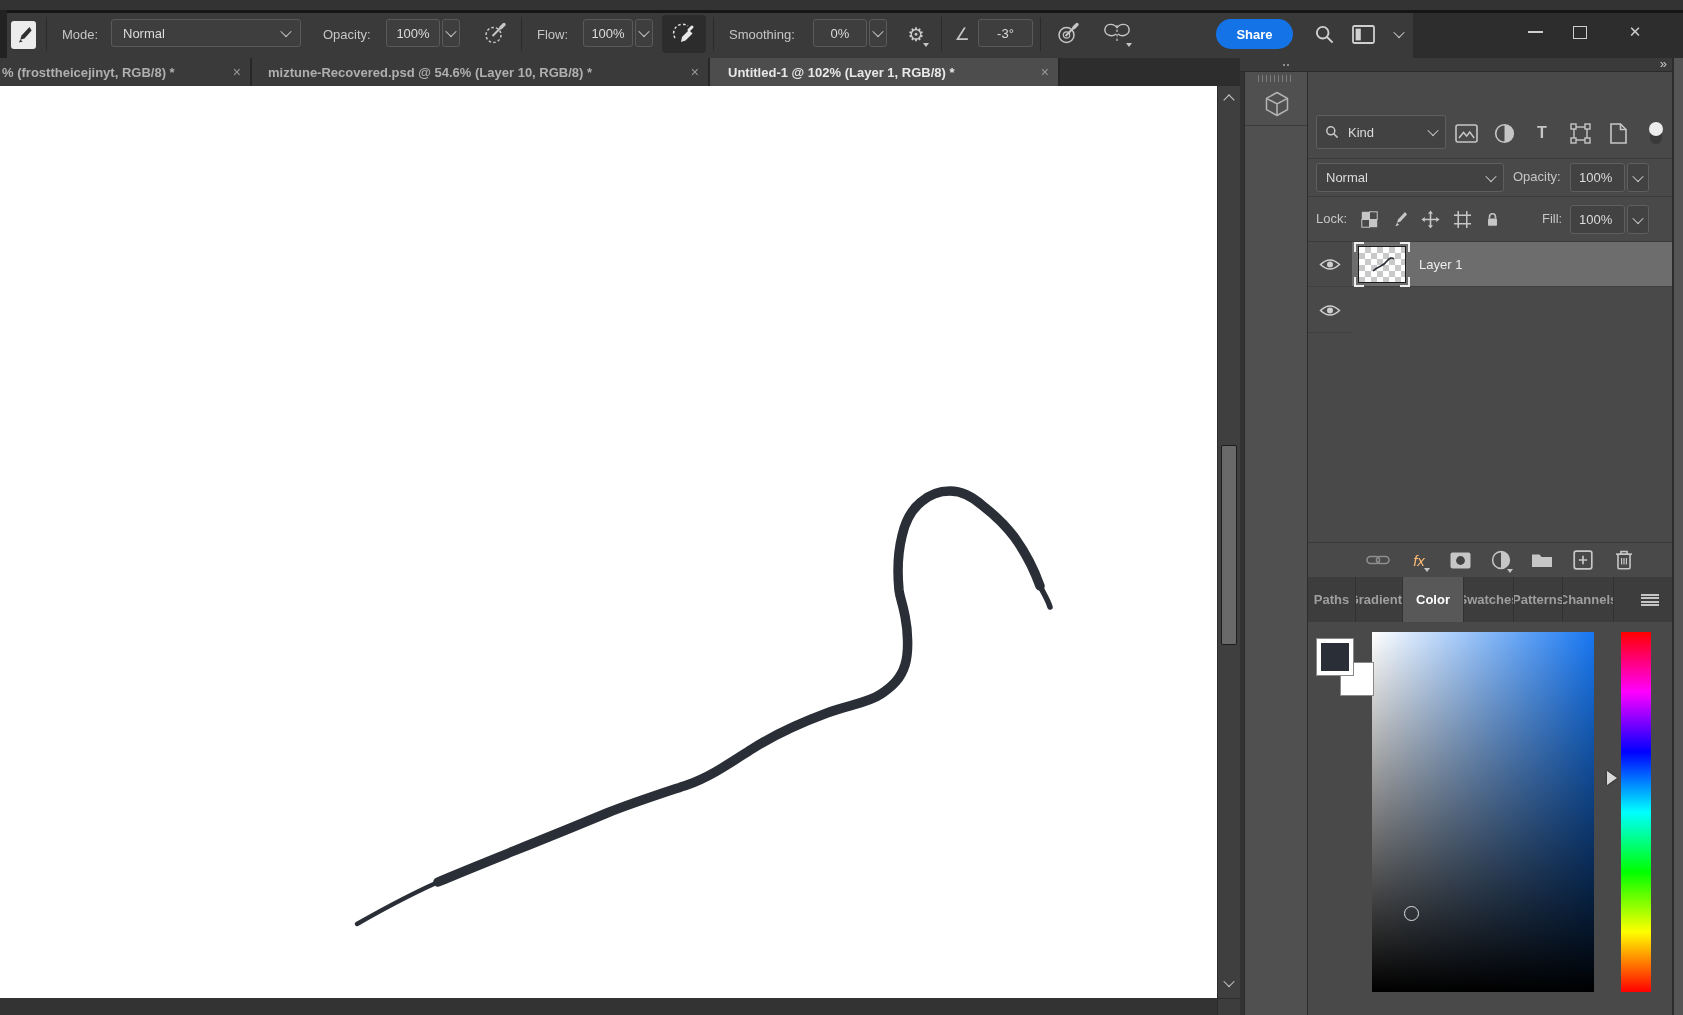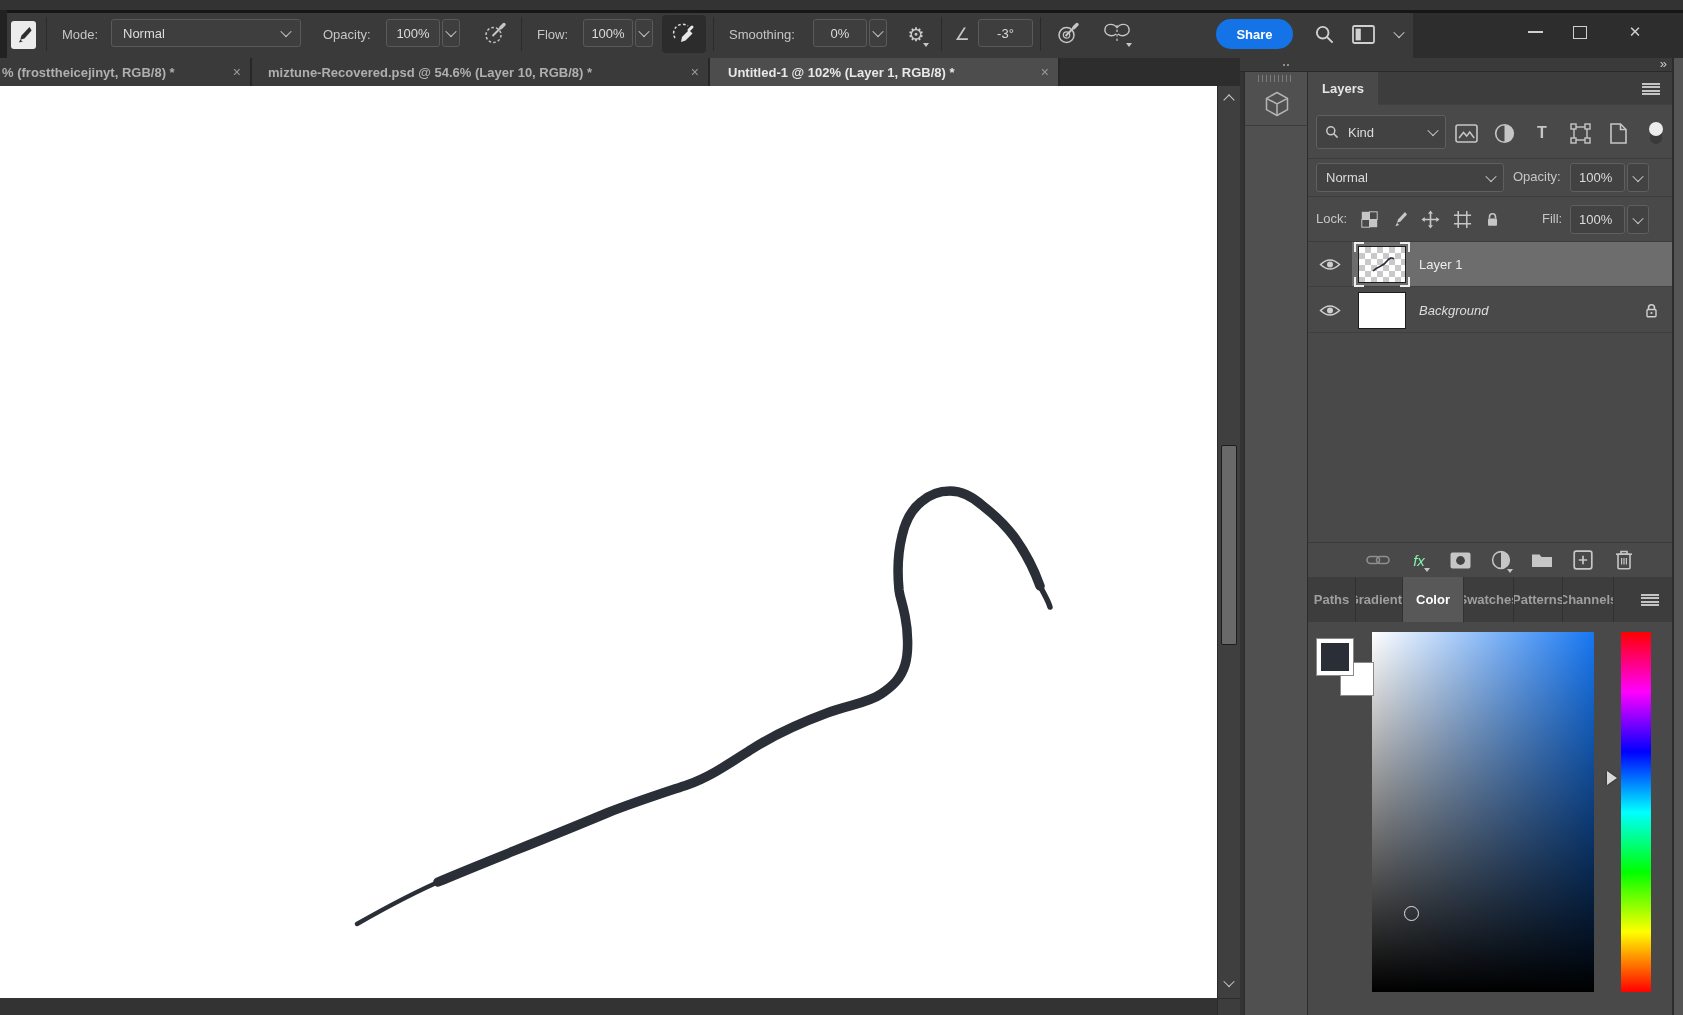--- a/index.html
+++ b/index.html
@@ -108,21 +108,21 @@
   .corner.tl{left:-4px;top:-4px;border-left:2px solid #eee;border-top:2px solid #eee;}
   .corner.tr{right:-4px;top:-4px;border-right:2px solid #eee;border-top:2px solid #eee;}
   .corner.bl{left:-4px;bottom:-4px;border-left:2px solid #eee;border-bottom:2px solid #eee;}
   .corner.br{right:-4px;bottom:-4px;border-right:2px solid #eee;border-bottom:2px solid #eee;}
   .lname{margin-left:13px;color:#ededed;font-size:13px;flex:1;}
   .lname.bgname{font-style:italic;color:#dedede;}
   .rowlock{margin-right:14px;}
 
   #lp-bottom{position:absolute;left:0;top:470px;width:364px;height:35px;border-top:1px solid #3a3a3a;box-sizing:border-box;display:flex;align-items:center;}
   #lp-bottom .bic{position:relative;display:flex;align-items:center;justify-content:center;width:24px;height:24px;color:#c6c6c6;margin-right:17px;}
-  .fxtxt{font-style:italic;font-size:15px;color:#86efac;}
+  .fxtxt{font-style:italic;font-size:15px;color:#fdba74;}
 
   
   #minitabs{position:absolute;left:1308px;top:567px;width:364px;height:45px;background:#3d3d3d;display:flex;}
   .mtab{height:45px;display:flex;align-items:center;justify-content:center;color:#9f9f9f;font-size:13px;font-weight:700;border-right:1px solid #313131;box-sizing:border-box;overflow:hidden;white-space:nowrap;padding:0 16px;}
   .mtab.active{background:#585858;color:#fff;}
   #minitabs .hamb{right:13px;top:17px;}
 
   
   #colorpanel{position:absolute;left:1308px;top:612px;width:364px;height:396px;background:#494949;}
   #fgswatch{position:absolute;left:8px;top:16px;width:38px;height:38px;background:#fff;border:1px solid #8a8a8a;box-sizing:border-box;display:flex;align-items:center;justify-content:center;z-index:2;}
@@ -320,29 +320,20 @@
       <svg width="30" height="30" viewBox="0 0 30 30">
         <path d="M15,3.5 L25.5,9.3 V20.7 L15,26.5 L4.5,20.7 V9.3 Z" fill="none" stroke="#b5b5b5" stroke-width="1.5" stroke-linejoin="round"></path>
         <path d="M4.5,9.3 L15,15 L25.5,9.3 M15,15 V26.5" fill="none" stroke="#b5b5b5" stroke-width="1.5"></path>
       </svg>
     </div>
     <div class="hdiv"></div>
   </div>
   <div id="rightedge"></div>
 
   <div id="layerspanel">
-    <div id="lp-header">
-      <div class="ptab">Layers</div>
-      <div class="hamb" style="right:12px;top:11px">
-        <span></span>
-          <span></span>
-          <span></span>
-          <span></span>
-      </div>
-    </div>
 
     <div class="lp-row" style="top:34px;height:52px">
       <div class="pcombo" style="left:8px;top:9px;width:130px;height:34px">
         <svg width="14" height="14" viewBox="0 0 14 14" style="margin-left:8px">
           <circle cx="5.8" cy="5.8" r="4" fill="none" stroke="#c9c9c9" stroke-width="1.5"></circle>
           <path d="M8.8,8.8 L12.6,12.6" stroke="#c9c9c9" stroke-width="1.5"></path>
         </svg>
         <span class="txt">Kind</span>
         <span class="chv down"></span>
       </div>
@@ -468,33 +459,20 @@
         </span>
         <span class="lname">Layer 1</span>
       </div>
     </div>
     <div class="layerrow" style="top:216px">
       <div class="eyewell">
         <svg width="22" height="15" viewBox="0 0 22 15">
           <path d="M1.5,7.5 Q11,-1.5 20.5,7.5 Q11,16.5 1.5,7.5 Z" fill="none" stroke="#cfcfcf" stroke-width="1.5"></path>
           <circle cx="11" cy="7.5" r="3" fill="#cfcfcf"></circle>
         </svg>
-      </div>
-      <div class="rowbody">
-        <span class="thumbwrap">
-          <span class="thumb" style="background:#fff"></span>
-        </span>
-        <span class="lname bgname">Background</span>
-        <span class="rowlock">
-          <svg width="13" height="15" viewBox="0 0 13 15">
-            <path d="M3.5,6.5 V4.8 a3,3 0 0 1 6,0 V6.5" fill="none" stroke="#cfcfcf" stroke-width="1.6"></path>
-            <rect x="2" y="6.5" width="9" height="7.2" rx="1" fill="none" stroke="#cfcfcf" stroke-width="1.4"></rect>
-            <circle cx="6.5" cy="10" r="1.1" fill="#cfcfcf"></circle>
-          </svg>
-        </span>
       </div>
     </div>
 
     <div id="lp-bottom">
       <span class="bic" style="margin-left:58px">
         <svg width="24" height="12" viewBox="0 0 24 12">
           <rect x="1" y="2.5" width="12.5" height="7" rx="3.5" fill="none" stroke="#8f8f8f" stroke-width="1.6"></rect>
           <rect x="10.5" y="2.5" width="12.5" height="7" rx="3.5" fill="none" stroke="#8f8f8f" stroke-width="1.6"></rect>
         </svg>
       </span>

